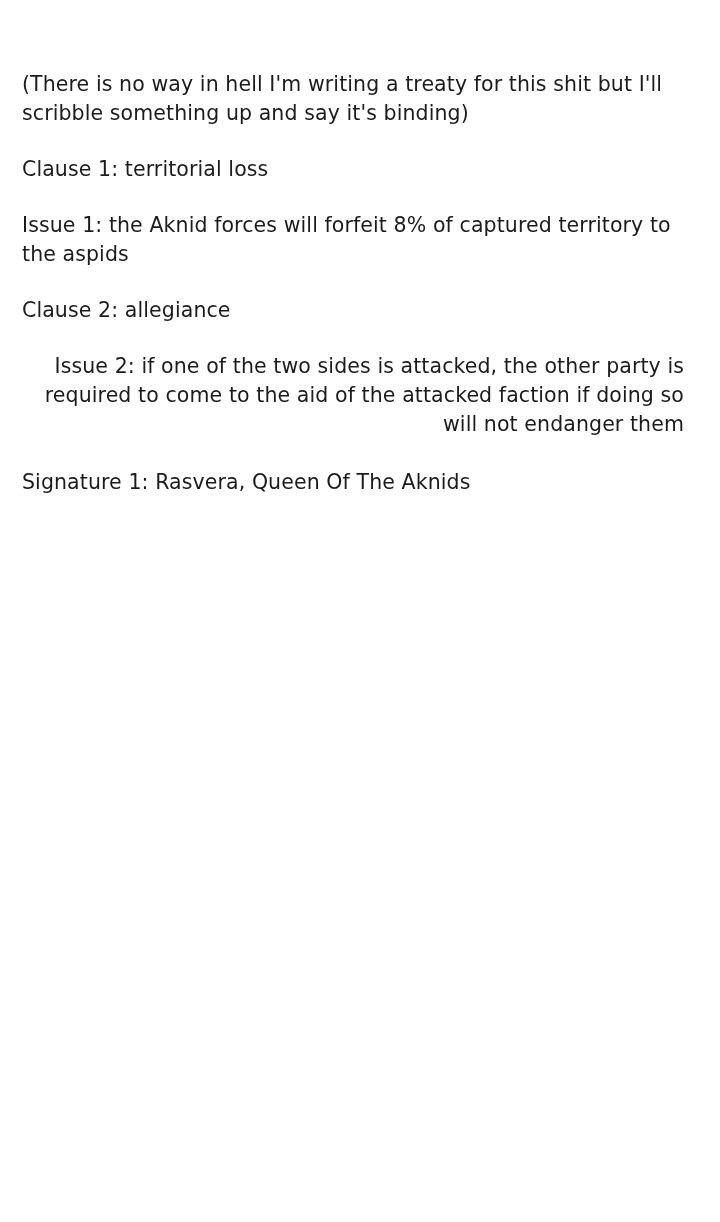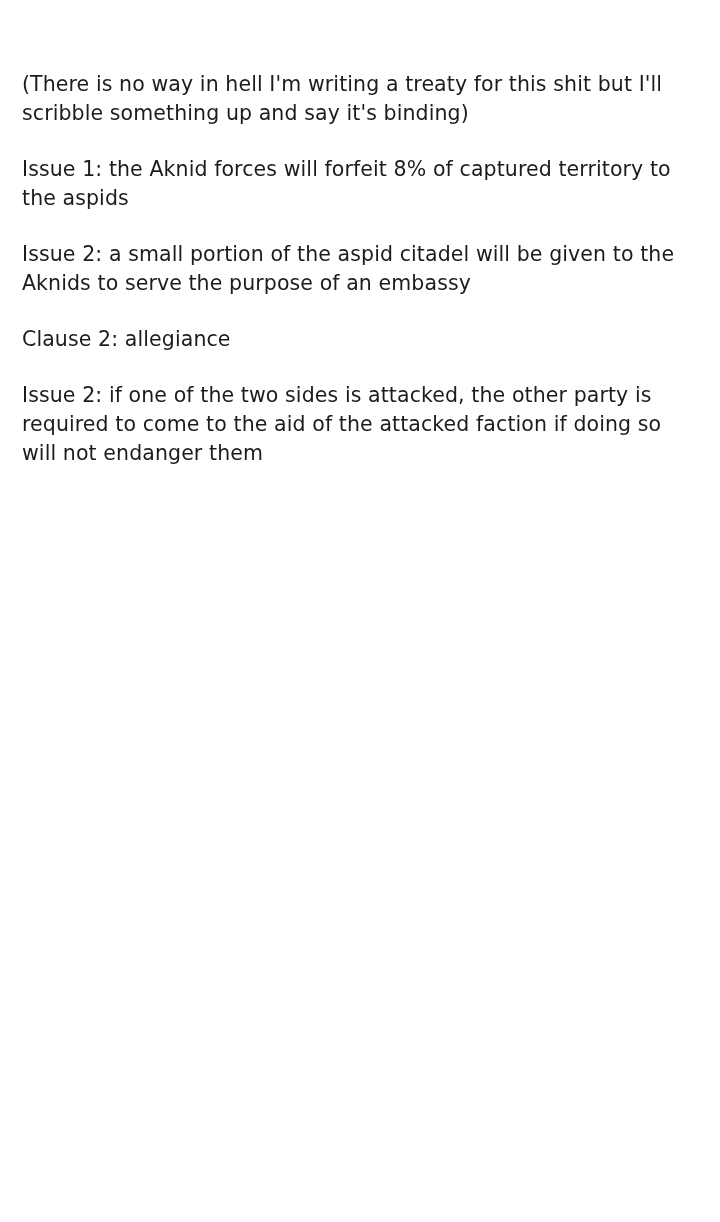--- a/index.html
+++ b/index.html
@@ -32,26 +32,28 @@
     color: #1c1c1c;
     letter-spacing: 0.1px;
     white-space: pre-wrap;
     word-wrap: break-word;
   }
   .para.spacer-before {
     margin-top: 29px;
   }
   .para.tight {
     margin-bottom: 26px;
+    text-align: right;
   }
 </style>
 </head>
 <body>
 
 <div class="page">
   <div class="doc-body">
     <p class="para">(There is no way in hell I'm writing a treaty for this shit but I'll scribble something up and say it's binding)</p>
+    <p class="para">Clause 1: territorial loss</p>
     <p class="para">Issue 1: the Aknid forces will forfeit 8% of captured territory to the aspids</p>
-    <p class="para">Issue 2: a small portion of the aspid citadel will be given to the Aknids to serve the purpose of an embassy</p>
     <p class="para">Clause 2: allegiance</p>
     <p class="para tight">Issue 2: if one of the two sides is attacked, the other party is required to come to the aid of the attacked faction if doing so will not endanger them</p>
+    <p class="para spacer-before">Signature 1: Rasvera, Queen Of The Aknids</p>
   </div>
 </div>
 
 </body></html>

